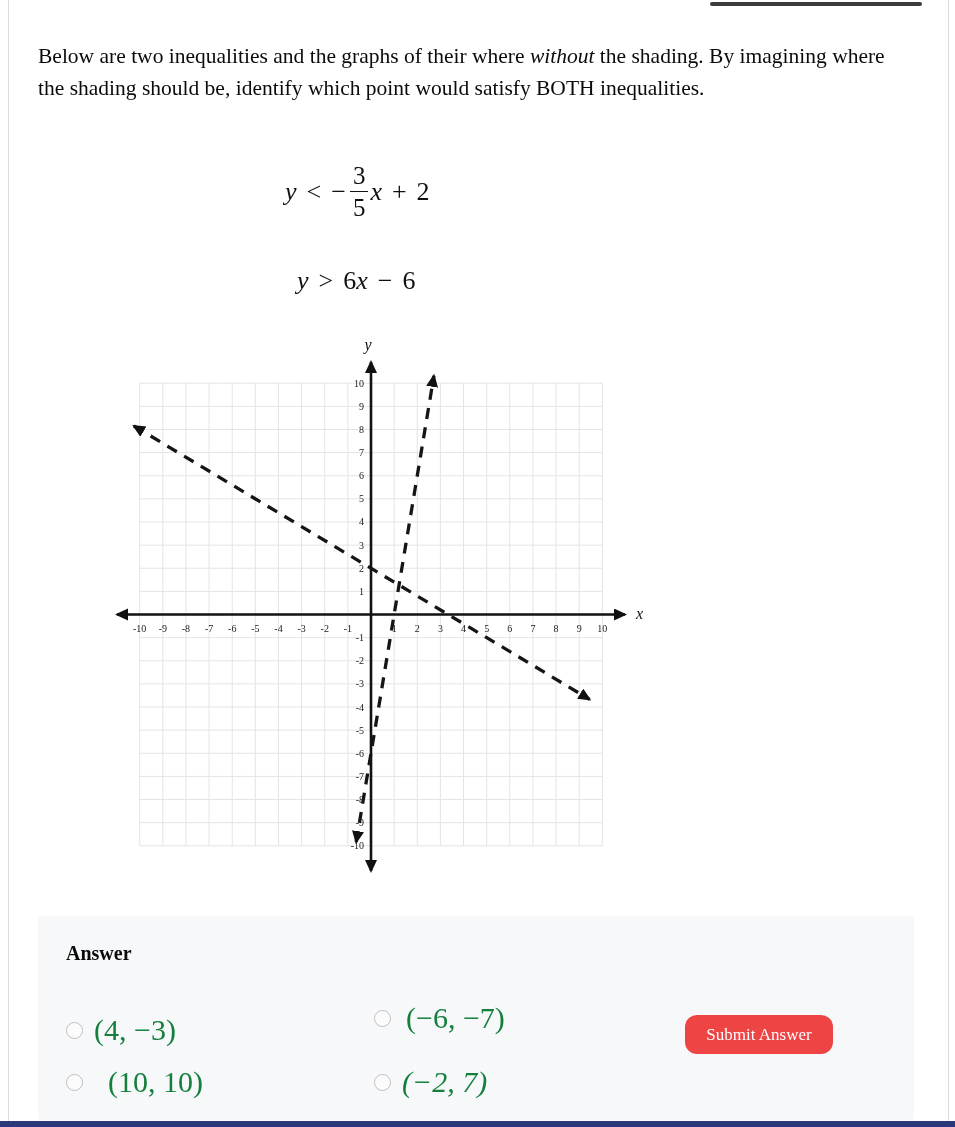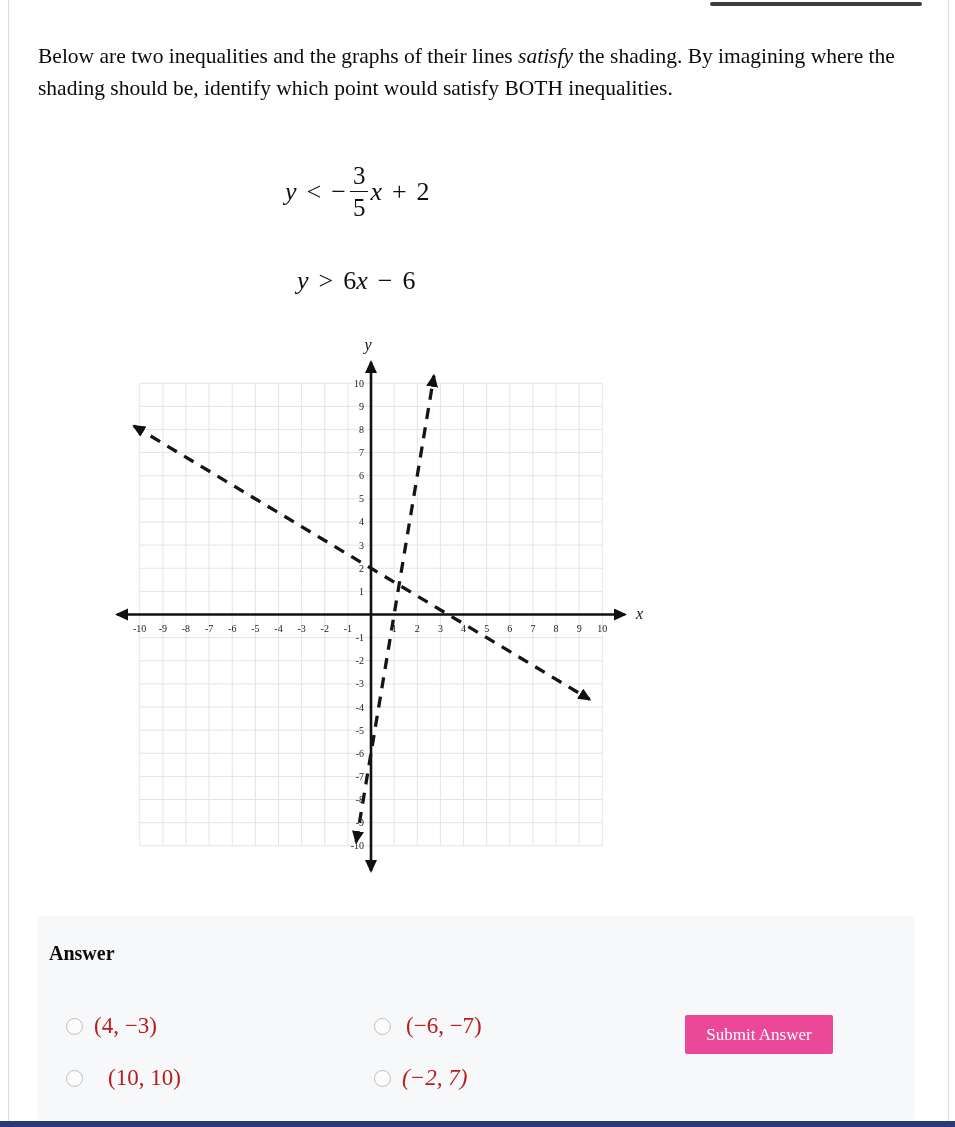--- a/index.html
+++ b/index.html
@@ -24,42 +24,42 @@
         font-size:25px;line-height:1.25;margin-left:2px;}
   .frac .den{border-top:1.7px solid #111;}
   .frac span{padding:0 3px;}
   .tight-l{margin-left:2px;}
   .tight-r{margin-right:2px;}
 
   #graph{position:absolute;left:95px;top:330px;width:560px;height:565px;}
 
   .answer-panel{position:absolute;left:38px;top:916px;width:876px;height:204px;
                 background:#f7f8fa;border-radius:4px;}
-  .answer-heading{position:absolute;left:11px;top:26px;font-size:20px;font-weight:bold;
+  .answer-heading{position:absolute;left:28px;top:26px;font-size:20px;font-weight:bold;
                   color:#0b0b0b;margin:0;}
   .option{position:absolute;display:flex;align-items:center;gap:11px;cursor:pointer;}
   .radio{width:17px;height:17px;border:1.5px solid #bfbfbf;border-radius:50%;
          background:#fcfcfd;box-sizing:border-box;flex:0 0 auto;}
-  .option .opt-label{font-size:23px;color:#b91c1c;}
+  .option .opt-label{font-size:30px;color:#15803d;}
   .opt-a{left:28px;top:97px;}
   .opt-b{left:28px;top:149px;gap:25px;}
-  .opt-c{left:336px;top:97px;gap:15px;}
+  .opt-c{left:336px;top:85px;gap:15px;}
   .opt-d{left:336px;top:149px;font-style:italic;}
   .submit-btn{position:absolute;left:647px;top:99px;width:148px;height:39px;
-              background:#ec4899;color:#ffffff;border:none;border-radius:2px;
+              background:#ef4444;color:#ffffff;border:none;border-radius:12px;
               font-family:"Liberation Serif", serif;font-size:17px;cursor:pointer;}
 </style>
 </head>
 <body>
 
 <div class="edge-line edge-left"></div>
 <div class="edge-line edge-right"></div>
 <div class="top-partial"></div>
 
-<p class="question"><span>Below are two inequalities and the graphs of their lines </span><em>satisfy</em><span> the shading. By imagining where the shading should be, identify which point would satisfy BOTH inequalities.</span></p>
+<p class="question"><span>Below are two inequalities and the graphs of their where </span><em>without</em><span> the shading. By imagining where the shading should be, identify which point would satisfy BOTH inequalities.</span></p>
 
 <div class="eq eq1">
   <span class="it">y</span>
   <span class="sp">&lt;</span>
   <span class="tight-r">−</span>
   <span class="frac">
     <span class="num">3</span>
     <span class="den">5</span>
   </span>
   <span class="it tight-l">x</span>

